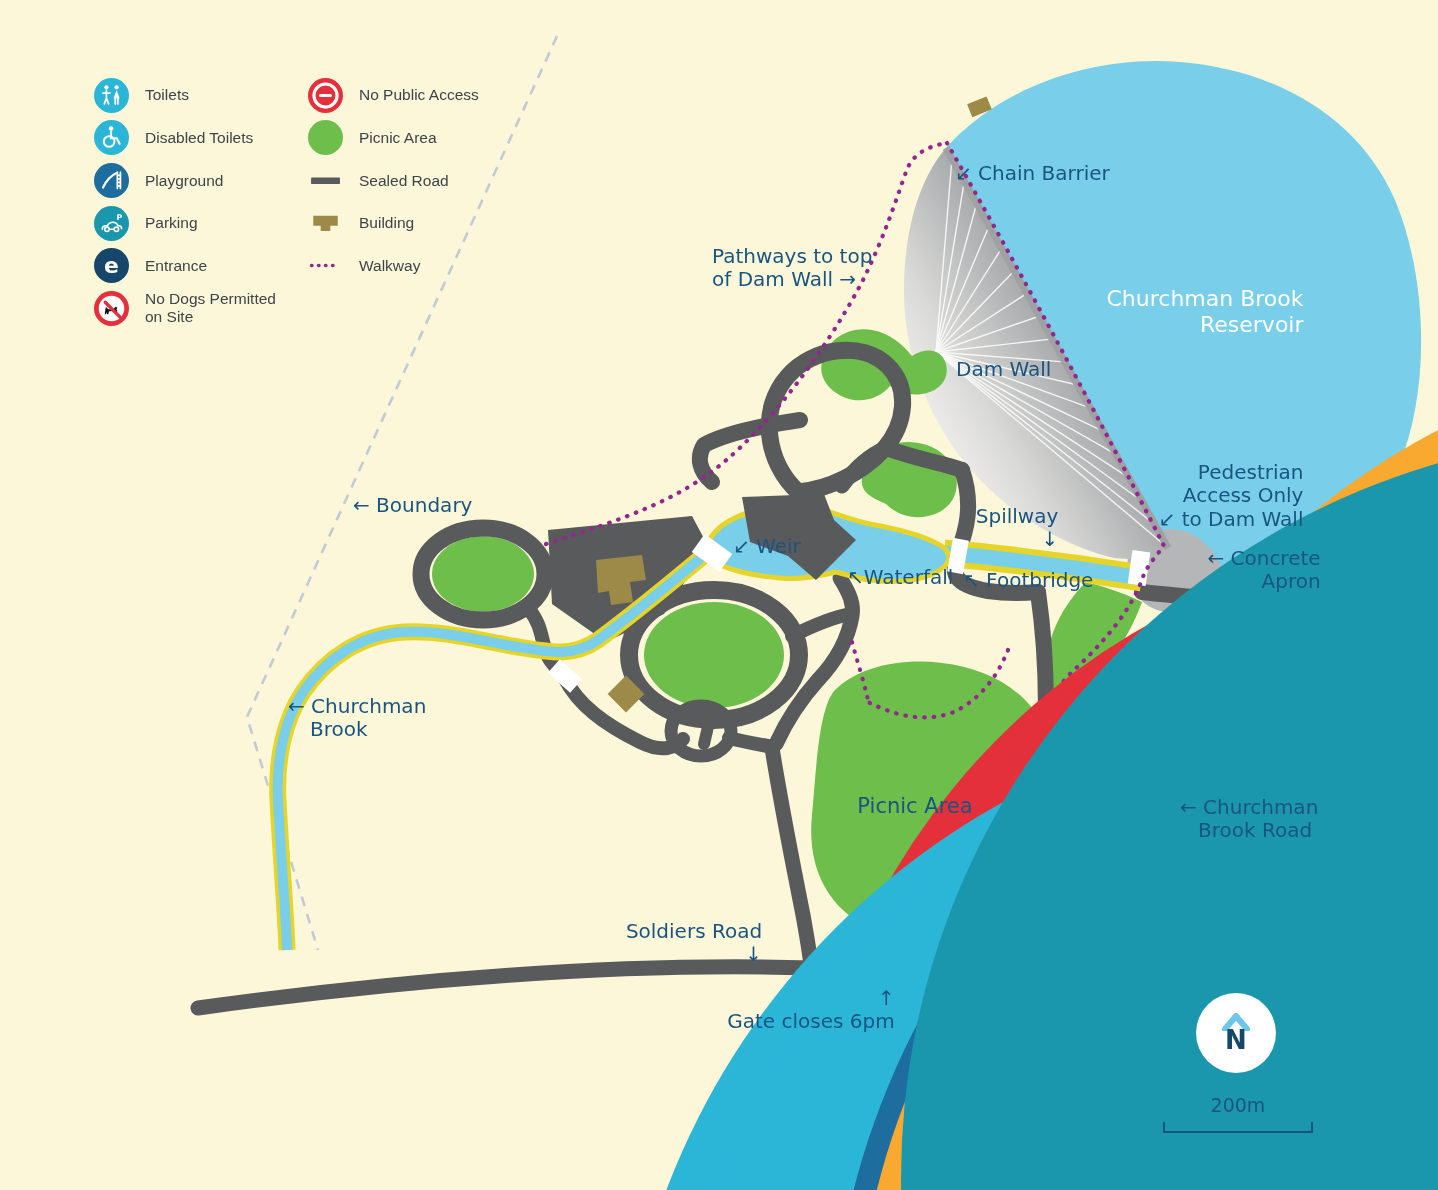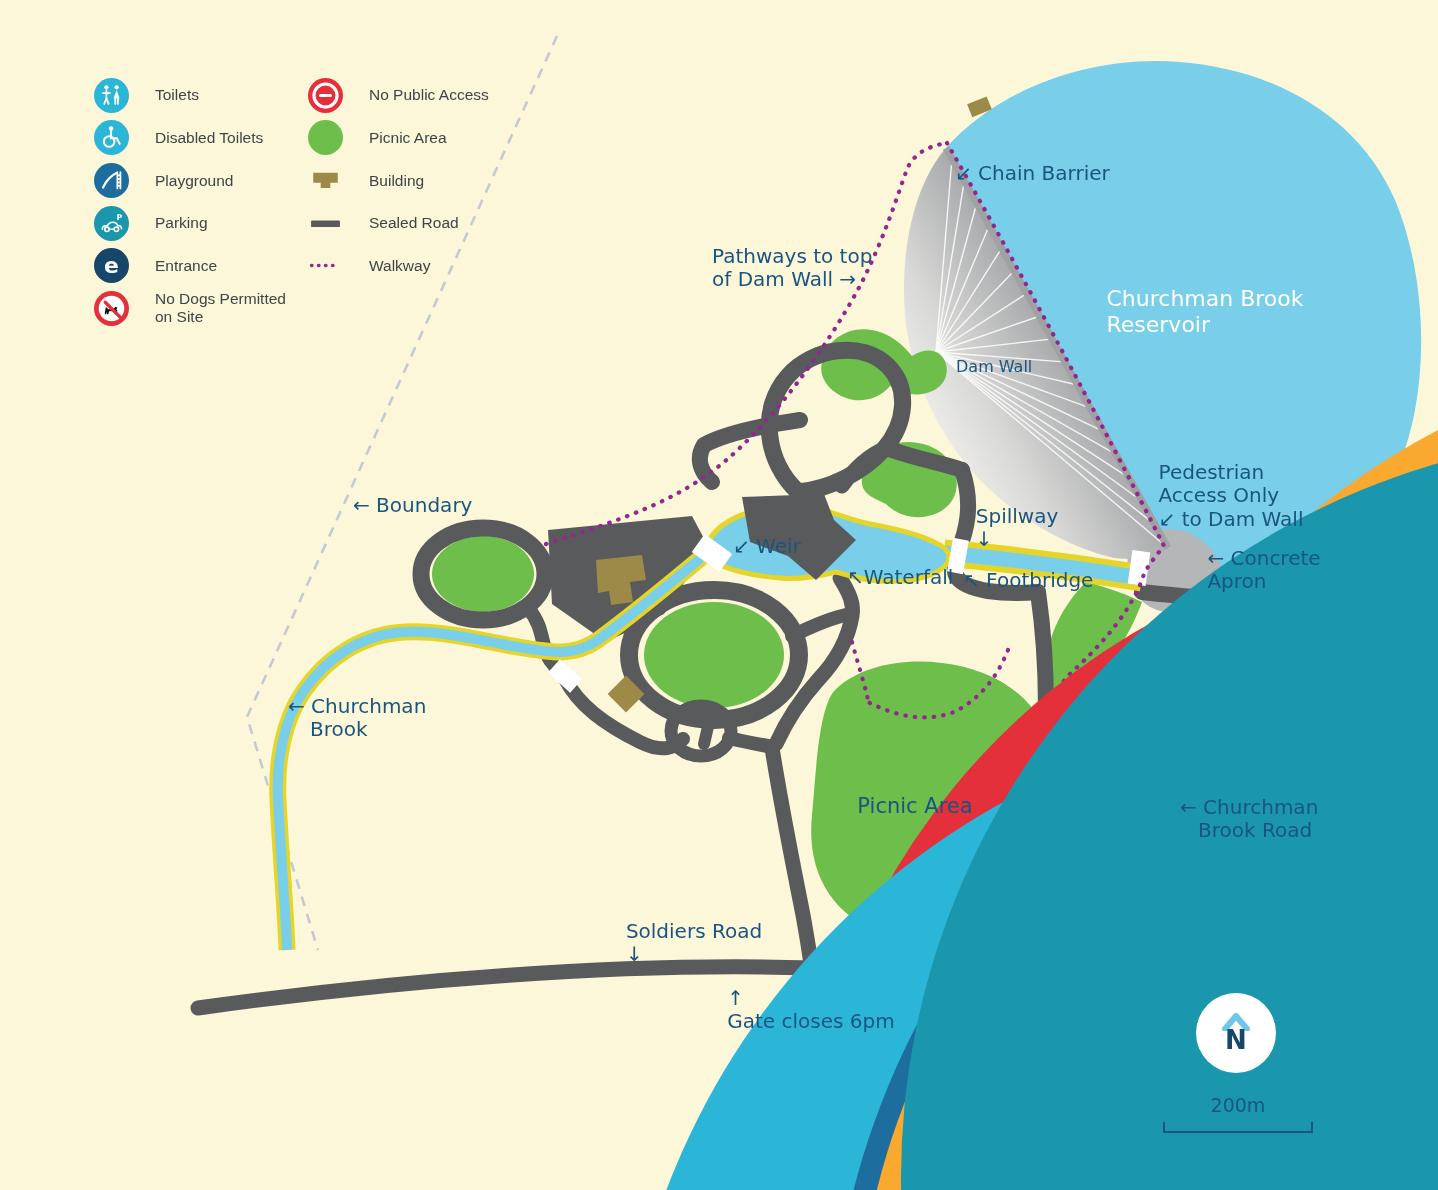--- a/index.html
+++ b/index.html
@@ -9,24 +9,24 @@
     --orange:#F9A930; --label:#1A5581; --concrete:#B5B6B8; --boundary:#C2CBD4;
     --legendtext:#3E4449; --white:#FFFFFF;
   }
   html,body{margin:0;padding:0;}
   body{font-family:"DejaVu Sans","Liberation Sans",sans-serif;background:#eee;}
   #stage{position:relative;width:1438px;height:1190px;background:var(--bg);overflow:hidden;}
   #basemap,#markers{position:absolute;left:0;top:0;}
   #markers{pointer-events:none;}
   .map-label{position:absolute;color:var(--label);font-weight:500;white-space:nowrap;}
   .map-label .ln{line-height:1.18;}
-  .map-label.center{transform:translateX(-50%);text-align:left;}
+  .map-label.center{transform:translateX(-50%);text-align:right;}
   
   .legend-col{position:absolute;top:74px;display:flex;flex-direction:column;}
-  .legend-row{height:42.6px;display:flex;align-items:center;gap:26px;}
+  .legend-row{height:42.6px;display:flex;align-items:center;gap:16px;}
   .legend-row .lbl{font-size:15.5px;color:var(--legendtext);line-height:1.15;font-family:"Liberation Sans","DejaVu Sans",sans-serif;}
   
   #compass{position:absolute;left:1196px;top:993px;width:80px;height:80px;border-radius:50%;background:var(--white);display:flex;flex-direction:column;align-items:center;justify-content:center;}
   #compass .chev{margin-bottom:-4px;}
   #compass .nletter{color:var(--navy);font-size:26px;font-weight:bold;line-height:1;}
   
   #scale{position:absolute;left:1163px;top:1094px;width:150px;text-align:center;color:var(--label);}
   #scale .scale-text{font-size:19px;margin-bottom:6px;}
   #scale .scale-bar{width:150px;height:11px;box-sizing:border-box;border-left:2.5px solid var(--label);border-right:2.5px solid var(--label);border-bottom:2.5px solid var(--label);}
   svg text{font-family:"DejaVu Sans",sans-serif;}
@@ -258,21 +258,21 @@
         <div class="ln">↙ Chain Barrier</div>
       </div>
       <div class="map-label" style="left: 712px; top: 244.6px; font-size: 20px;">
         <div class="ln">Pathways to top</div>
         <div class="ln">of Dam Wall →</div>
       </div>
       <div class="map-label center" style="left: 1205px; top: 286.36px; font-size: 22px; color: rgb(255, 255, 255);">
         <div class="ln">Churchman Brook</div>
         <div class="ln">Reservoir</div>
       </div>
-      <div class="map-label" style="left: 956px; top: 357.6px; font-size: 16px;">
+      <div class="map-label" style="left: 956px; top: 357.6px; font-size: 20px;">
         <div class="ln">Dam Wall</div>
       </div>
       <div class="map-label center" style="left: 1231px; top: 460.6px; font-size: 20px;">
         <div class="ln">Pedestrian</div>
         <div class="ln">Access Only</div>
         <div class="ln">↙ to Dam Wall</div>
       </div>
       <div class="map-label center" style="left: 1017px; top: 504.6px; font-size: 20px;">
         <div class="ln">Spillway</div>
         <div class="ln">↓</div>
@@ -377,32 +377,32 @@
       <div class="legend-row">
         <svg width="35" height="35" viewBox="0 0 40 40">
           <use href="#sym-picnic-area"></use>
         </svg>
         <div class="lbl">
           <div>Picnic Area</div>
         </div>
       </div>
       <div class="legend-row">
         <svg width="35" height="35" viewBox="0 0 40 40">
+          <use href="#sym-sealed-road"></use>
+        </svg>
+        <div class="lbl">
+          <div>Sealed Road</div>
+        </div>
+      </div>
+      <div class="legend-row">
+        <svg width="35" height="35" viewBox="0 0 40 40">
           <use href="#sym-building"></use>
         </svg>
         <div class="lbl">
           <div>Building</div>
-        </div>
-      </div>
-      <div class="legend-row">
-        <svg width="35" height="35" viewBox="0 0 40 40">
-          <use href="#sym-sealed-road"></use>
-        </svg>
-        <div class="lbl">
-          <div>Sealed Road</div>
         </div>
       </div>
       <div class="legend-row">
         <svg width="35" height="35" viewBox="0 0 40 40">
           <use href="#sym-walkway"></use>
         </svg>
         <div class="lbl">
           <div>Walkway</div>
         </div>
       </div>

